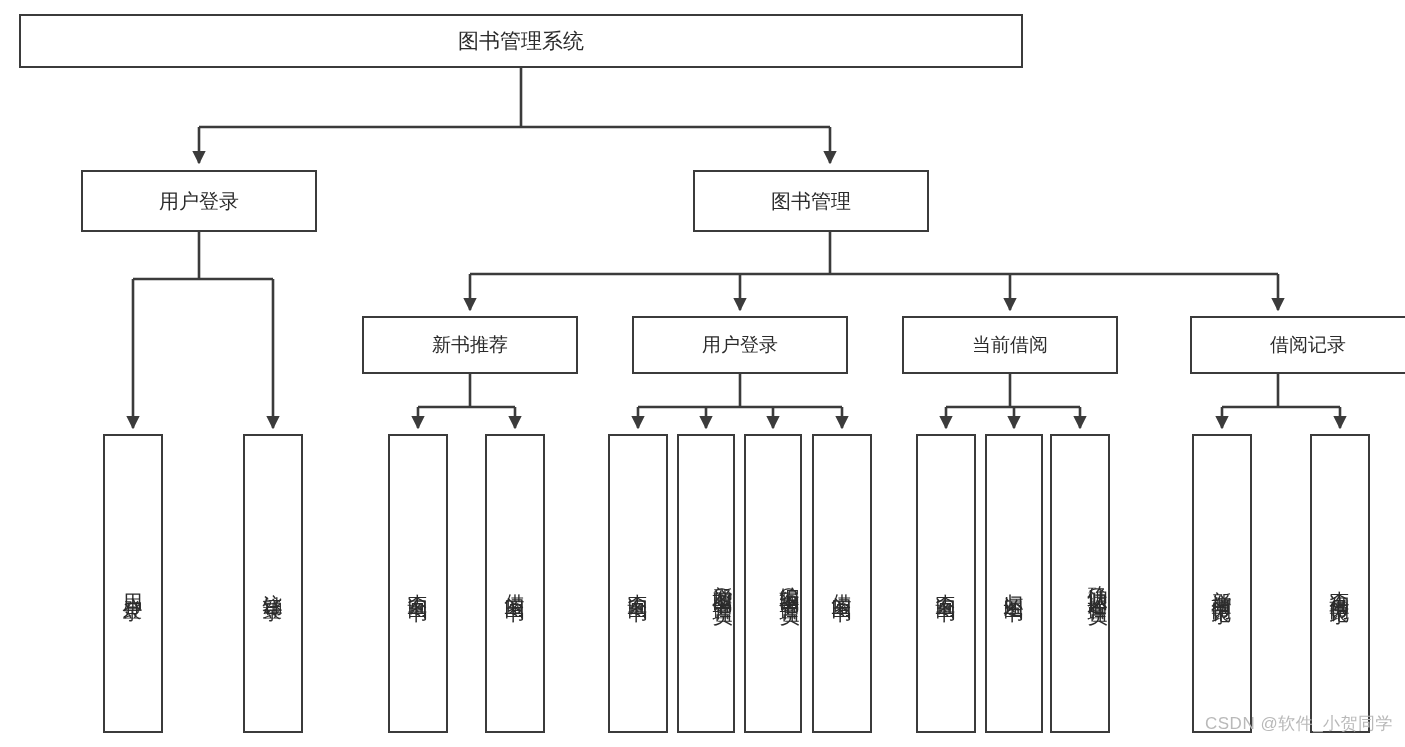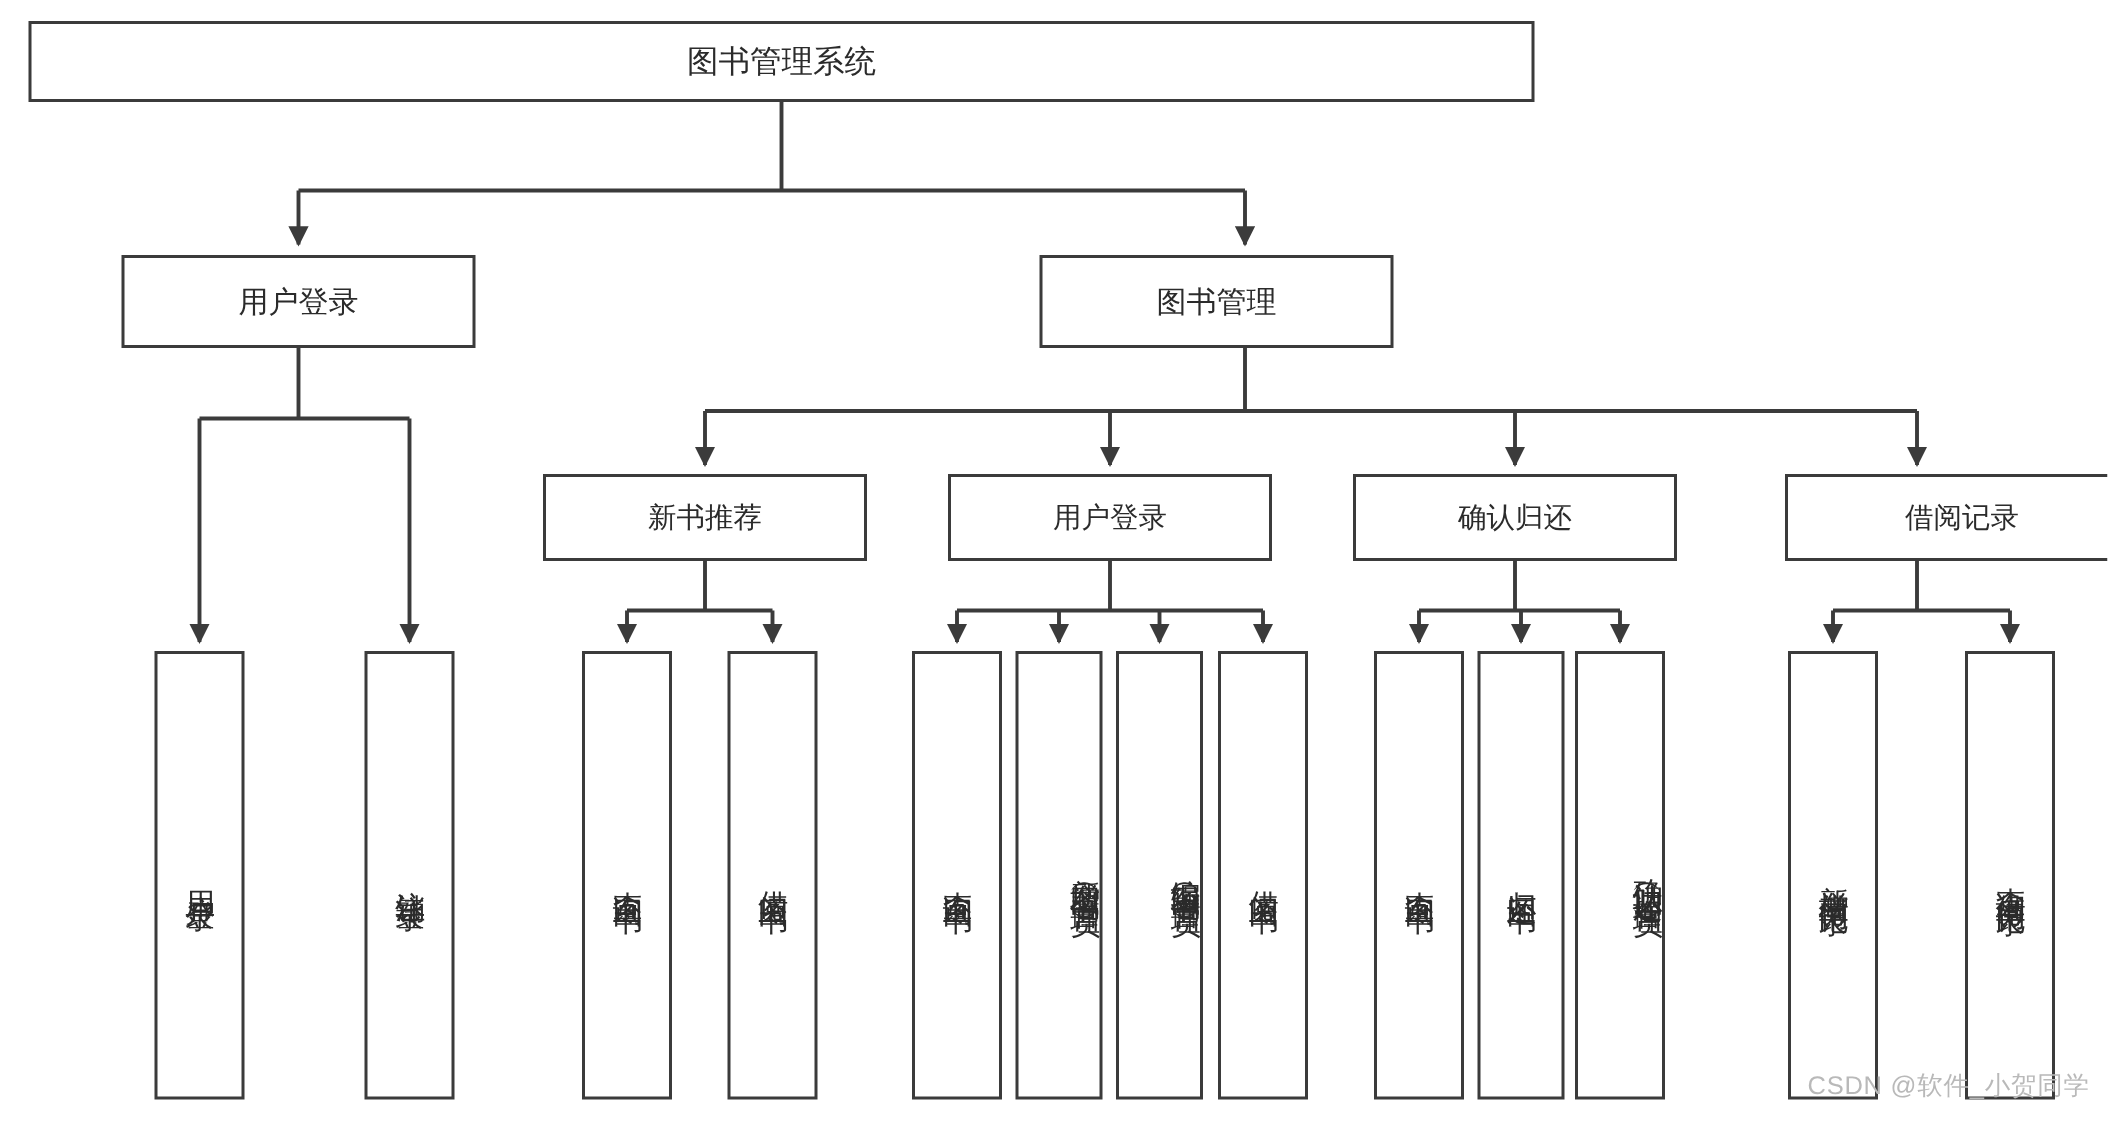--- a/index.html
+++ b/index.html
@@ -134,21 +134,21 @@
     <span>图书管理</span>
   </div>
 
   <div class="node tier3" style="left:362px; top:316px; width:216px; height:58px;">
     <span>新书推荐</span>
   </div>
   <div class="node tier3" style="left:632px; top:316px; width:216px; height:58px;">
     <span>用户登录</span>
   </div>
   <div class="node tier3" style="left:902px; top:316px; width:216px; height:58px;">
-    <span>确认归还</span>
+    <span>当前借阅</span>
   </div>
   <div class="node tier3" style="left:1170px; top:316px; width:236px; height:58px;margin-left:20px;">
     <span>借阅记录</span>
   </div>
 
   <div class="node leaf" style="left:103px; top:434px; width:60px; height:299px;">
     <span class="vtext">用户登录</span>
   </div>
   <div class="node leaf" style="left:243px; top:434px; width:60px; height:299px;">
     <span class="vtext">注销登录</span>

